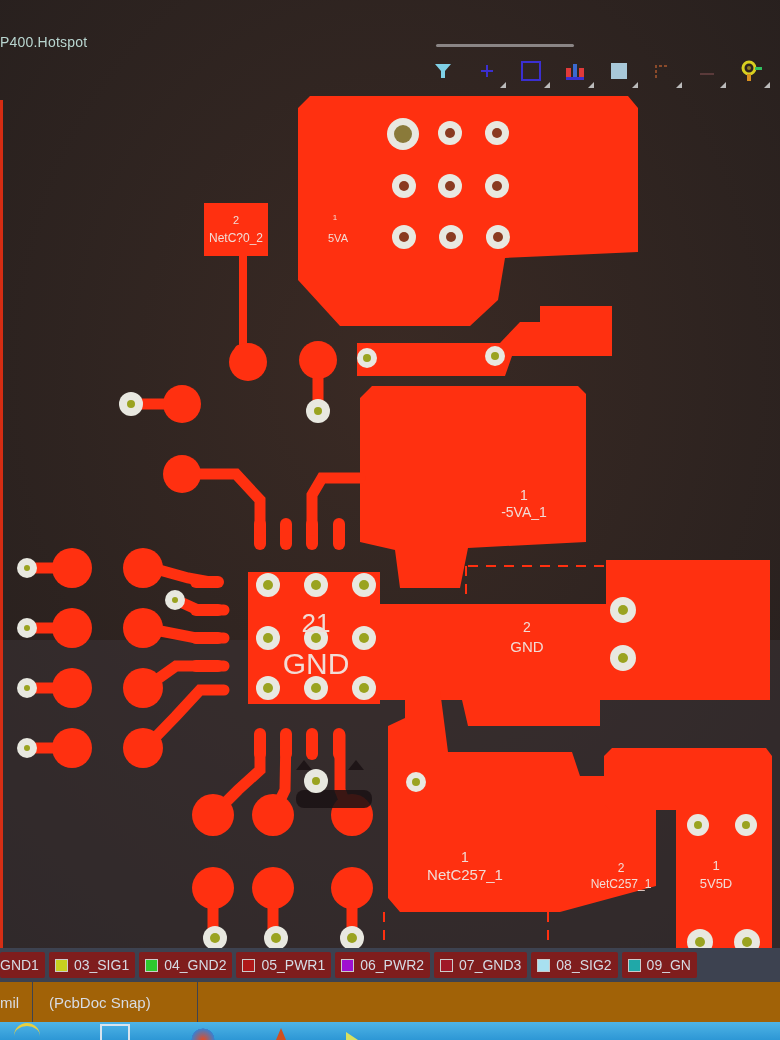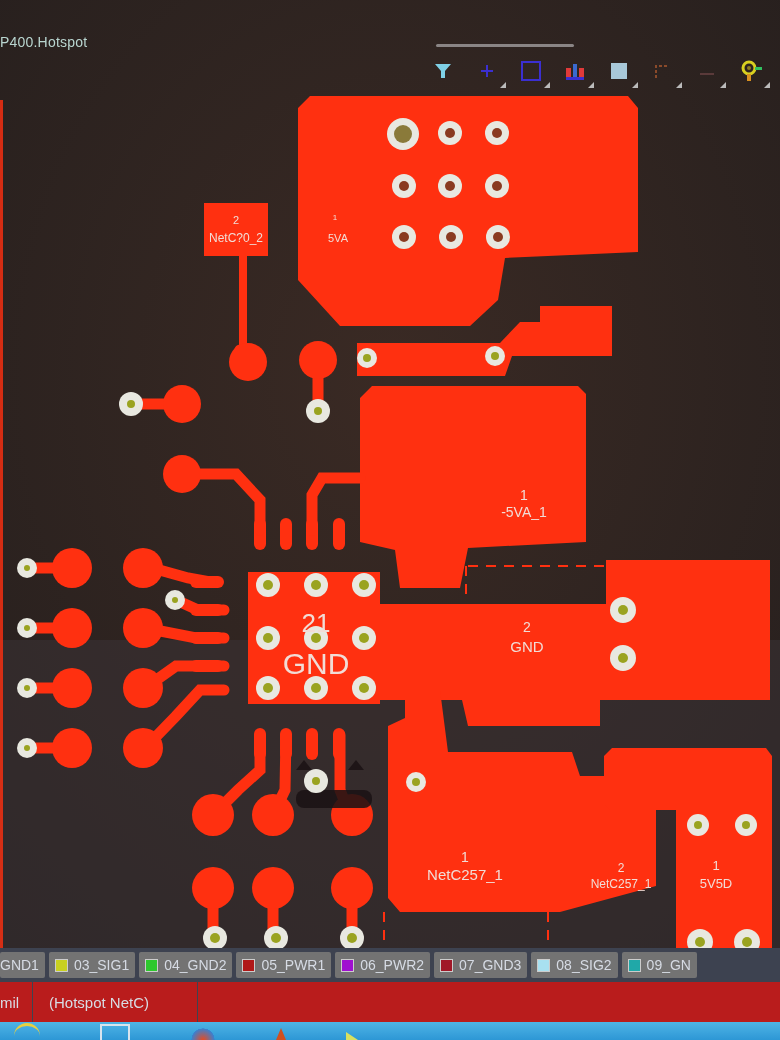--- a/index.html
+++ b/index.html
@@ -4,23 +4,23 @@
 <style>
   html,body{margin:0;padding:0;}
   body{width:780px;height:1040px;overflow:hidden;background:#2a2320;font-family:"Liberation Sans",sans-serif;position:relative;}
   .doc-tab{position:absolute;left:0;top:34px;color:#b9d6d0;font-size:14px;letter-spacing:0.2px;}
   .toolbar{position:absolute;left:430px;top:56px;height:30px;display:flex;gap:18px;align-items:center;}
   .tb-btn{position:relative;width:26px;height:26px;display:flex;align-items:center;justify-content:center;}
   .tb-btn .tri{position:absolute;right:-6px;bottom:-4px;width:0;height:0;border-left:6px solid transparent;border-bottom:6px solid #bbb;}
   .tb-sep{position:absolute;left:436px;top:44px;width:138px;height:3px;background:#8a8585;border-radius:2px;}
   .canvas{position:absolute;left:0;top:0;width:780px;height:948px;}
   .layer-bar{position:absolute;left:0;top:948px;width:780px;height:34px;background:#3d4250;display:flex;align-items:center;gap:4px;font-size:14px;color:#d6dbe4;white-space:nowrap;}
-  .layer-tab{display:flex;align-items:center;gap:6px;padding:0 6px;height:26px;background:#737373;border-radius:2px;}
+  .layer-tab{display:flex;align-items:center;gap:6px;padding:0 6px;height:26px;background:#7f1d1d;border-radius:2px;}
   .swatch{width:11px;height:11px;border:1px solid #ccc;}
-  .status-bar{position:absolute;left:0;top:982px;width:780px;height:40px;background:#b91c1c;font-size:15px;color:#d8dce4;display:flex;align-items:center;}
+  .status-bar{position:absolute;left:0;top:982px;width:780px;height:40px;background:#a16207;font-size:15px;color:#d8dce4;display:flex;align-items:center;}
   .status-bar .cell{padding:0 8px;height:100%;display:flex;align-items:center;border-right:1px solid #3e4350;}
   .taskbar{position:absolute;left:0;top:1022px;width:780px;height:18px;background:linear-gradient(#4fb4e6,#2d97d5);display:flex;gap:60px;align-items:flex-end;padding-left:14px;}
   .tk{width:26px;height:14px;}
 </style>
 </head>
 <body>
 
 <svg class="canvas" viewBox="0 0 780 948" width="780" height="948">
   <defs>
     <radialGradient id="bg" cx="0.5" cy="0.4" r="0.8">
@@ -315,21 +315,21 @@
     <span>08_SIG2</span>
   </div>
   <div class="layer-tab">
     <span class="swatch" style="background:#20a8a8"></span>
     <span>09_GN</span>
   </div>
 </div>
 
 <div class="status-bar">
   <div class="cell" style="width:24px;padding-left:0">mil</div>
-  <div class="cell" style="width:140px;padding-left:16px">(Hotspot NetC)</div>
+  <div class="cell" style="width:140px;padding-left:16px">(PcbDoc Snap)</div>
 </div>
 
 <div class="taskbar">
   <div class="tk" style="border-top:3px solid #e8d040;border-radius:14px 14px 0 0"></div>
   <div class="tk" style="border:2px solid #d8e4ee;border-bottom:none"></div>
   <div class="tk" style="background:radial-gradient(circle at 50% 100%,#e84a20 0,#3a80d0 60%,transparent 61%)"></div>
   <div class="tk" style="width:0;height:0;border-left:5px solid transparent;border-right:5px solid transparent;border-bottom:12px solid #d05020"></div>
   <div class="tk" style="width:0;height:0;border-left:12px solid #d8e060;border-top:8px solid transparent"></div>
 </div>
 

